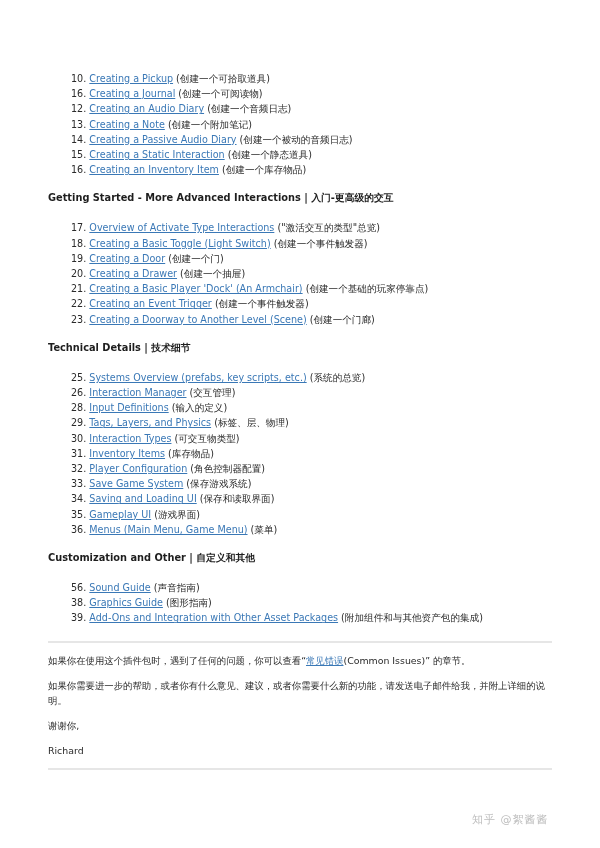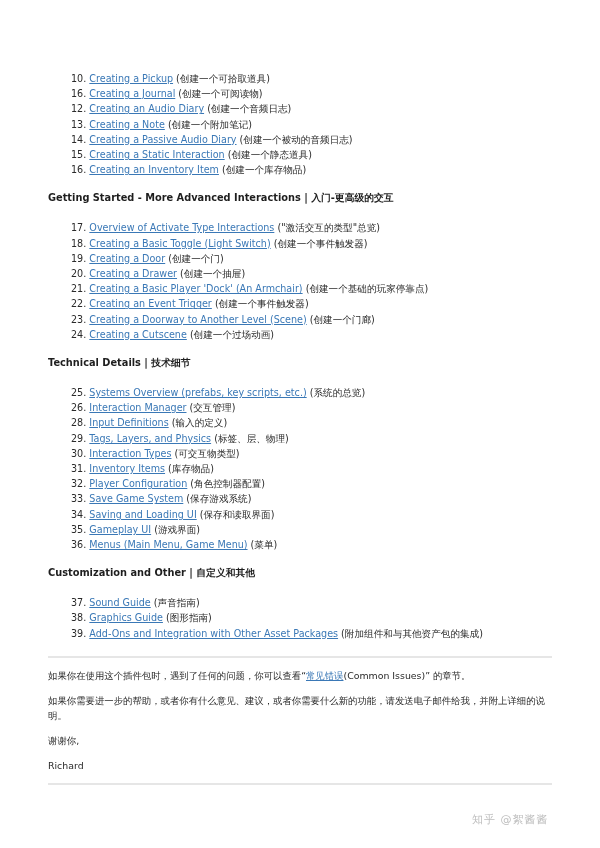--- a/index.html
+++ b/index.html
@@ -37,21 +37,20 @@
   <div class="group">
     <h3 class="sec">Getting Started - More Advanced Interactions | 入门-更高级的交互</h3>
     <ol class="toc">
       <li><span class="num">17.</span> <a>Overview of Activate Type Interactions</a><span> ("激活交互的类型"总览)</span></li>
       <li><span class="num">18.</span> <a>Creating a Basic Toggle (Light Switch)</a><span> (创建一个事件触发器)</span></li>
       <li><span class="num">19.</span> <a>Creating a Door</a><span> (创建一个门)</span></li>
       <li><span class="num">20.</span> <a>Creating a Drawer</a><span> (创建一个抽屉)</span></li>
       <li><span class="num">21.</span> <a>Creating a Basic Player 'Dock' (An Armchair)</a><span> (创建一个基础的玩家停靠点)</span></li>
       <li><span class="num">22.</span> <a>Creating an Event Trigger</a><span> (创建一个事件触发器)</span></li>
       <li><span class="num">23.</span> <a>Creating a Doorway to Another Level (Scene)</a><span> (创建一个门廊)</span></li>
-      <li><span class="num">24.</span> <a>Creating a Cutscene</a><span> (创建一个过场动画)</span></li>
     </ol>
   </div>
 
   <div class="group">
     <h3 class="sec">Technical Details | 技术细节</h3>
     <ol class="toc">
       <li><span class="num">25.</span> <a>Systems Overview (prefabs, key scripts, etc.)</a><span> (系统的总览)</span></li>
       <li><span class="num">26.</span> <a>Interaction Manager</a><span> (交互管理)</span></li>
       <li><span class="num">28.</span> <a>Input Definitions</a><span> (输入的定义)</span></li>
       <li><span class="num">29.</span> <a>Tags, Layers, and Physics</a><span> (标签、层、物理)</span></li>
@@ -61,21 +60,21 @@
       <li><span class="num">33.</span> <a>Save Game System</a><span> (保存游戏系统)</span></li>
       <li><span class="num">34.</span> <a>Saving and Loading UI</a><span> (保存和读取界面)</span></li>
       <li><span class="num">35.</span> <a>Gameplay UI</a><span> (游戏界面)</span></li>
       <li><span class="num">36.</span> <a>Menus (Main Menu, Game Menu)</a><span> (菜单)</span></li>
     </ol>
   </div>
 
   <div class="group">
     <h3 class="sec">Customization and Other | 自定义和其他</h3>
     <ol class="toc">
-      <li><span class="num">37.</span> <a>Sound Guide</a><span> (声音指南)</span></li>
+      <li><span class="num">56.</span> <a>Sound Guide</a><span> (声音指南)</span></li>
       <li><span class="num">38.</span> <a>Graphics Guide</a><span> (图形指南)</span></li>
       <li><span class="num">39.</span> <a>Add-Ons and Integration with Other Asset Packages</a><span> (附加组件和与其他资产包的集成)</span></li>
     </ol>
   </div>
 
   <hr class="div">
 
   <p class="para"><span>如果你在使用这个插件包时，遇到了任何的问题，你可以查看“</span><a>常见错误</a><span>(Common Issues)” 的章节。</span></p>
   <p class="para">如果你需要进一步的帮助，或者你有什么意见、建议，或者你需要什么新的功能，请发送电子邮件给我，并附上详细的说明。</p>
   <p class="para">谢谢你,</p>

